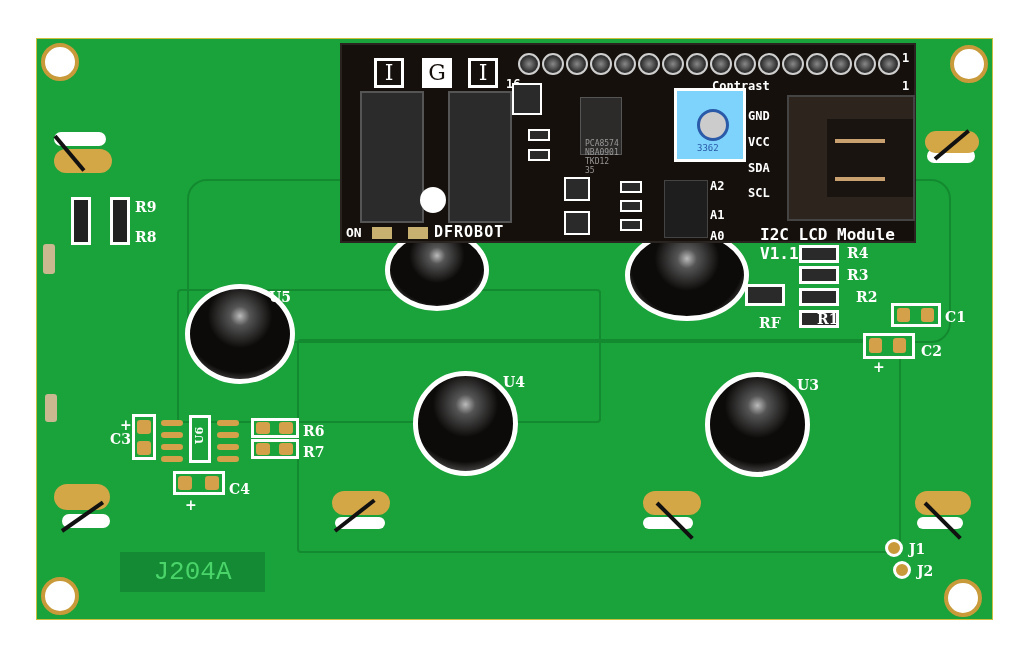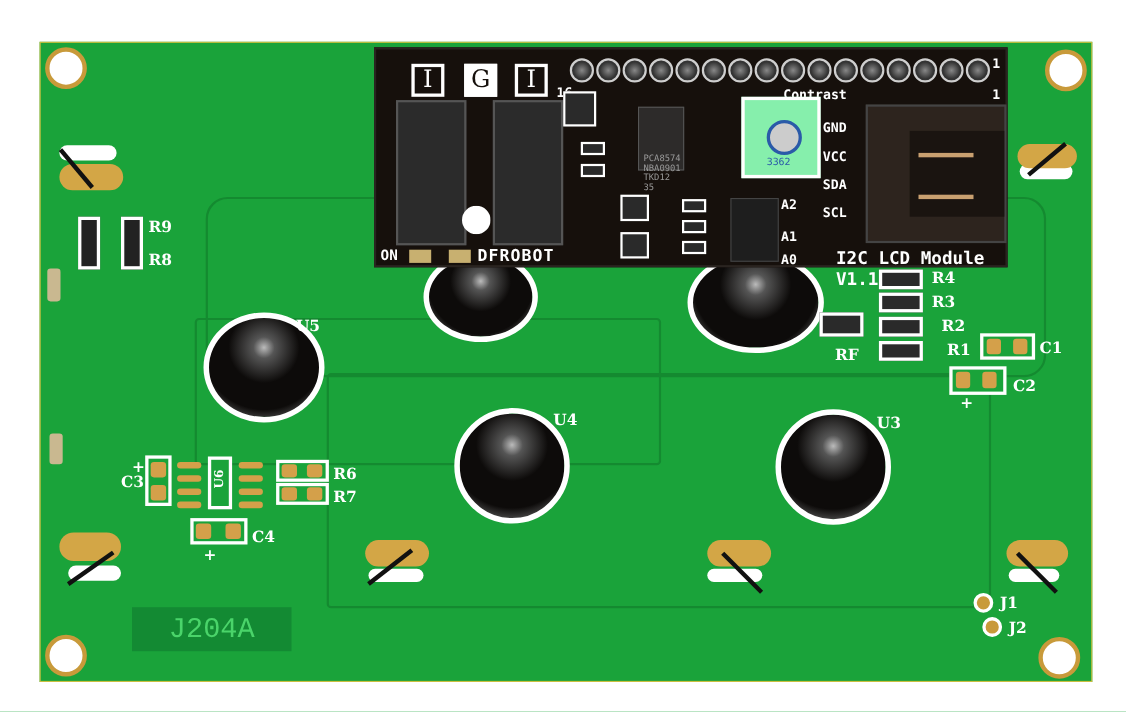--- a/index.html
+++ b/index.html
@@ -12,21 +12,21 @@
   .pad{position:absolute;background:#d4a04a;border-radius:3px;}
   .slot{position:absolute;background:#d3a646;border-radius:14px;}
   .slotwhite{position:absolute;background:#fff;border-radius:8px;}
   .pin{position:absolute;height:4px;background:#111;transform-origin:left center;}
   .smd{position:absolute;background:#2a2a2a;border:3px solid #fff;box-sizing:border-box;}
   .module{position:absolute;left:340px;top:43px;width:576px;height:200px;background:#16100c;border:2px solid #2a2420;box-sizing:border-box;}
   .header-pin{position:absolute;width:22px;height:22px;border-radius:50%;border:2px solid #cfcfcf;background:radial-gradient(circle,#888 0,#333 60%);box-sizing:border-box;}
   .mtxt{position:absolute;color:#fff;font-family:"DejaVu Sans Mono",monospace;font-weight:bold;font-size:12px;}
   .idc{position:absolute;width:64px;height:132px;background:#2b2b2b;border:2px solid #555;box-sizing:border-box;}
   .igi{position:absolute;width:30px;height:30px;border:3px solid #fff;box-sizing:border-box;color:#fff;font-size:22px;line-height:24px;text-align:center;font-family:"DejaVu Serif",serif;}
-  .pot{position:absolute;left:332px;top:43px;width:72px;height:74px;background:#86efac;border:3px solid #fff;box-sizing:border-box;}
+  .pot{position:absolute;left:332px;top:43px;width:72px;height:74px;background:#7dd3fc;border:3px solid #fff;box-sizing:border-box;}
   .jst{position:absolute;left:445px;top:50px;width:128px;height:126px;background:#2d241e;border:2px solid #444;box-sizing:border-box;}
   .label-box{position:absolute;left:120px;top:552px;width:145px;height:40px;background:#138a33;color:#4ad46a;font-size:26px;text-align:center;line-height:40px;font-family:Liberation Mono, monospace;}
 </style>
 </head>
 <body>
 
 <div class="board">
 
   <div class="trace" style="left:140px;top:250px;width:420px;height:130px;"></div>
   <div class="trace" style="left:260px;top:300px;width:600px;height:210px;"></div>
@@ -110,21 +110,21 @@
   <div class="silk" style="left:192px;top:442px;">C4</div>
   <div class="silk" style="left:148px;top:458px;">+</div>
 
   <div class="smd" style="left:762px;top:206px;width:40px;height:18px;"></div>
   <div class="smd" style="left:762px;top:227px;width:40px;height:18px;"></div>
   <div class="smd" style="left:762px;top:249px;width:40px;height:18px;"></div>
   <div class="smd" style="left:762px;top:271px;width:40px;height:18px;"></div>
   <div class="silk" style="left:810px;top:206px;">R4</div>
   <div class="silk" style="left:810px;top:228px;">R3</div>
   <div class="silk" style="left:819px;top:250px;">R2</div>
-  <div class="silk" style="left:780px;top:272px;margin-left:44px;">R1</div>
+  <div class="silk" style="left:780px;top:272px;">R1</div>
   <div class="smd" style="left:708px;top:245px;width:40px;height:22px;"></div>
   <div class="silk" style="left:722px;top:276px;">RF</div>
 
   <div class="smd" style="left:854px;top:264px;width:50px;height:24px;background:#1aa33a;"></div>
   <div class="pad" style="left:860px;top:269px;width:13px;height:14px;"></div>
   <div class="pad" style="left:884px;top:269px;width:13px;height:14px;"></div>
   <div class="silk" style="left:908px;top:270px;">C1</div>
   <div class="smd" style="left:826px;top:294px;width:52px;height:26px;background:#1aa33a;"></div>
   <div class="pad" style="left:832px;top:299px;width:13px;height:15px;"></div>
   <div class="pad" style="left:856px;top:299px;width:13px;height:15px;"></div>

